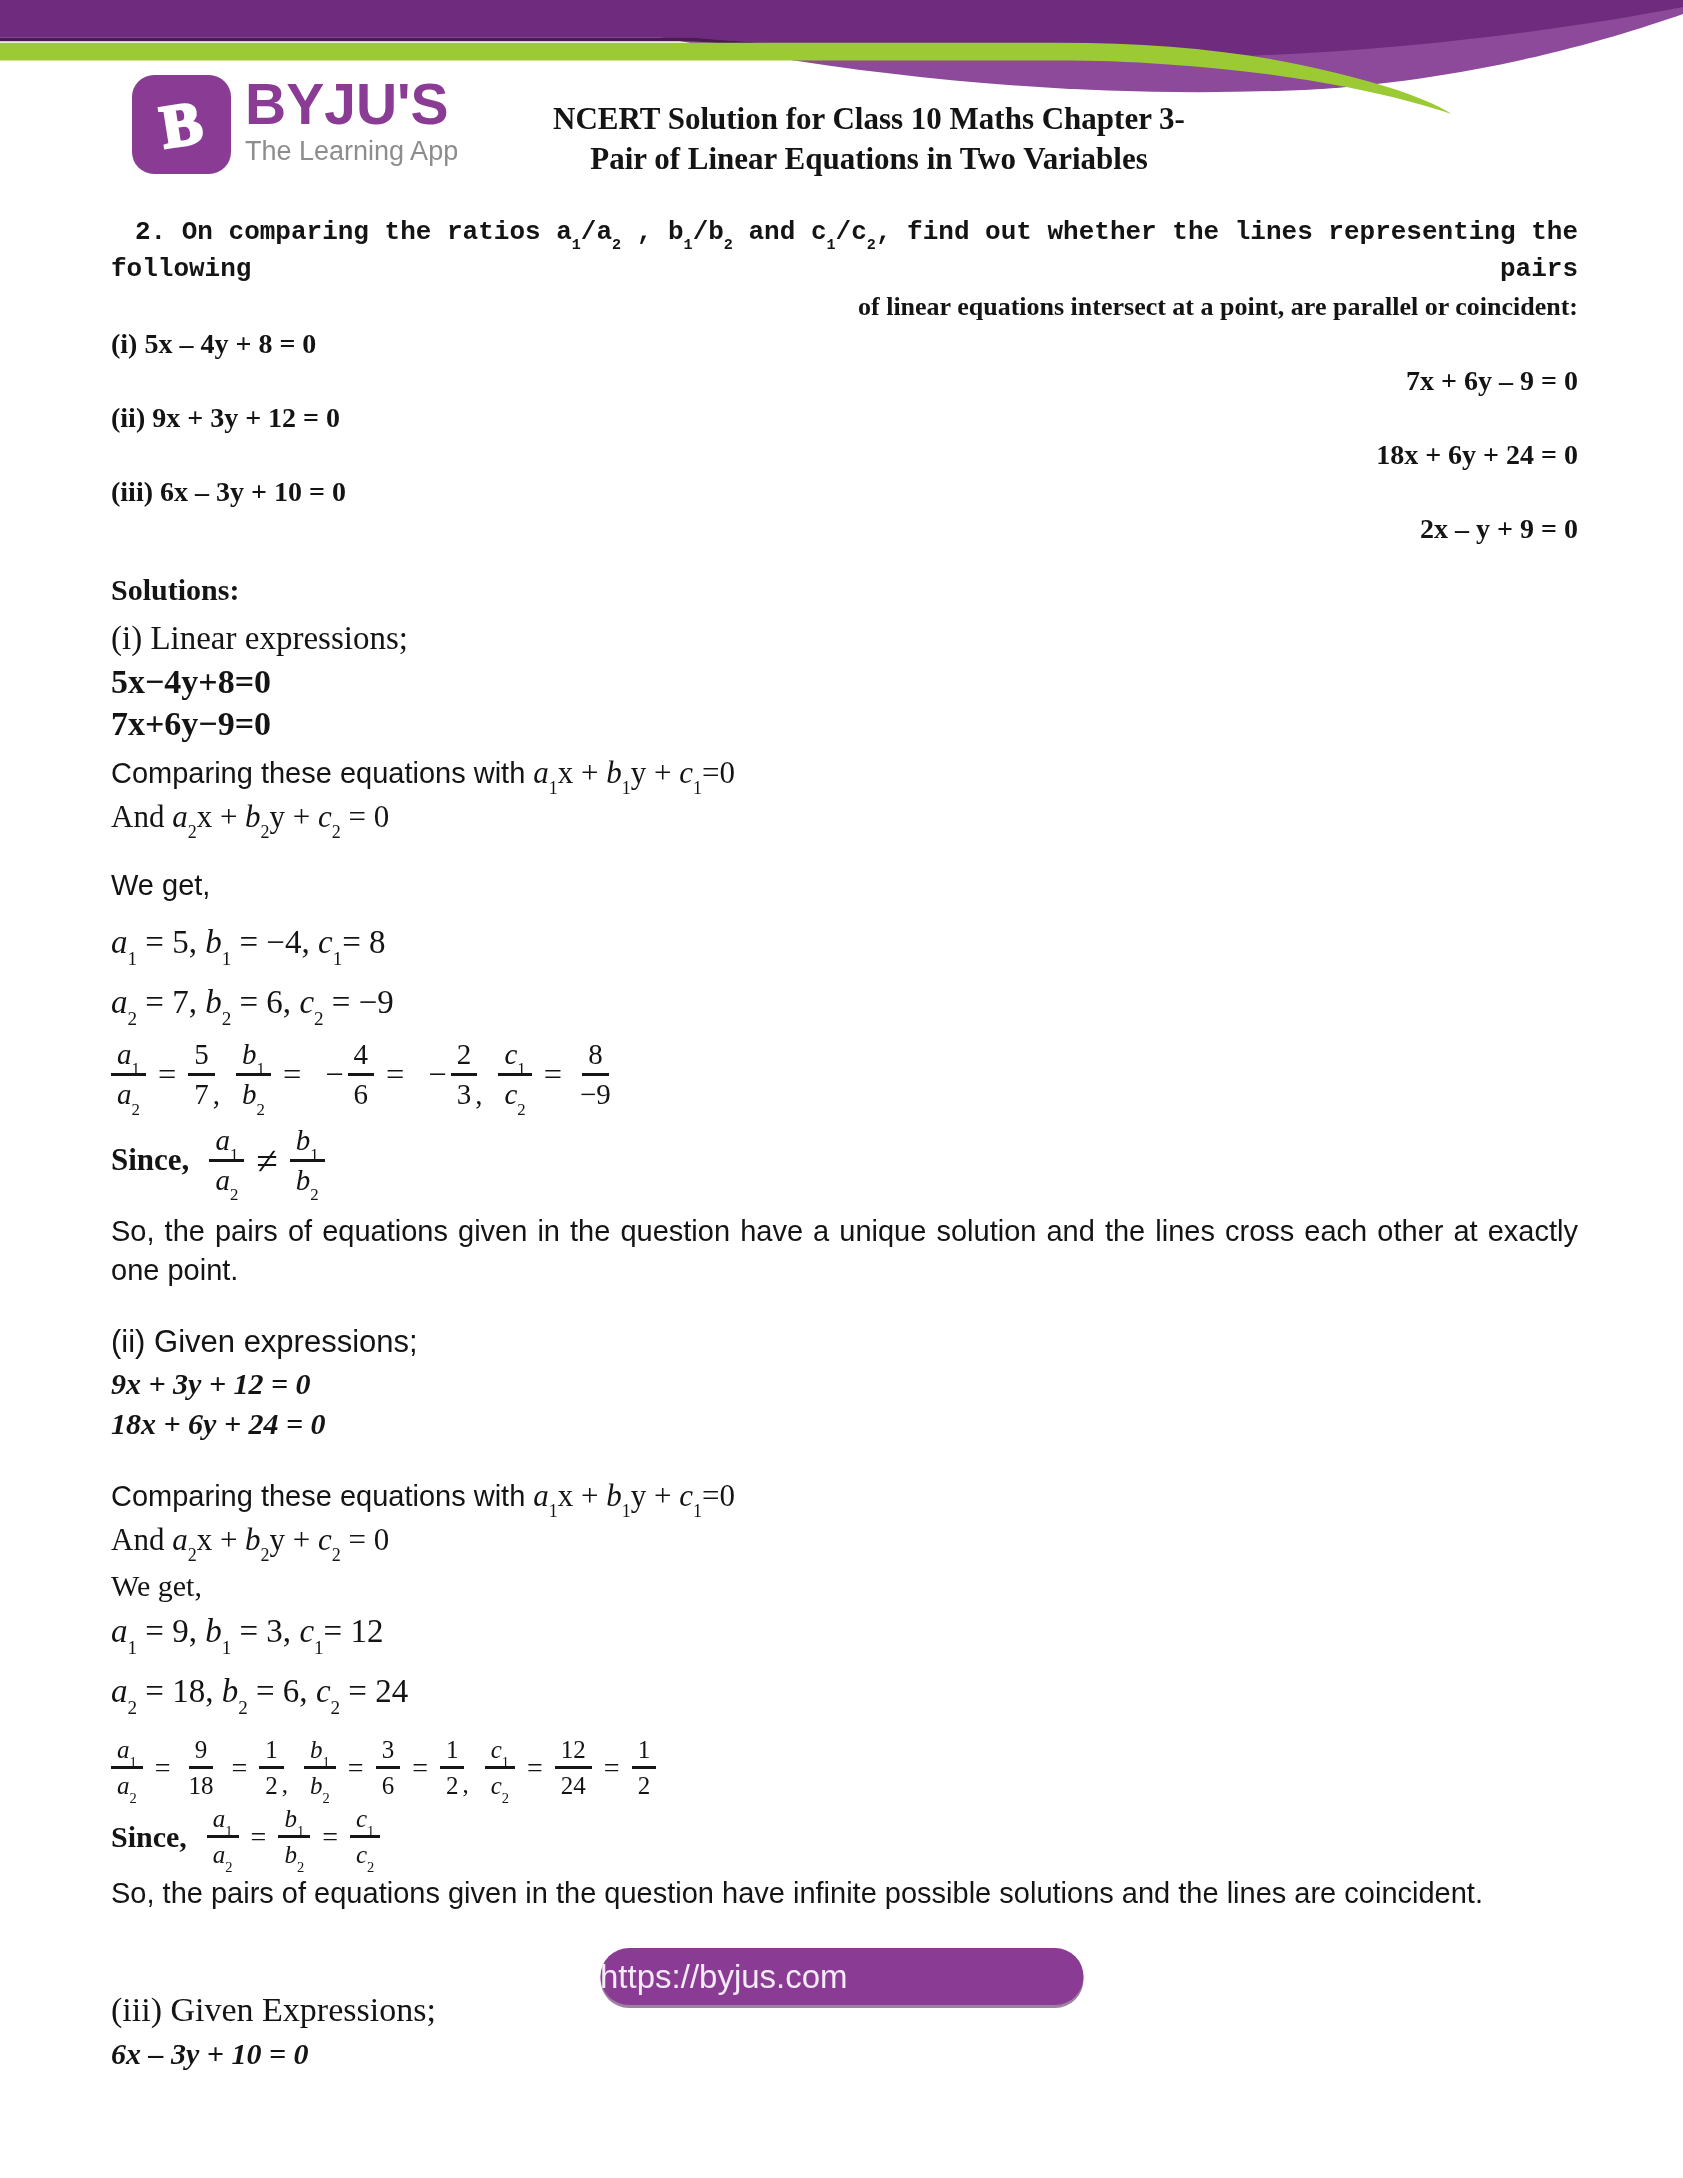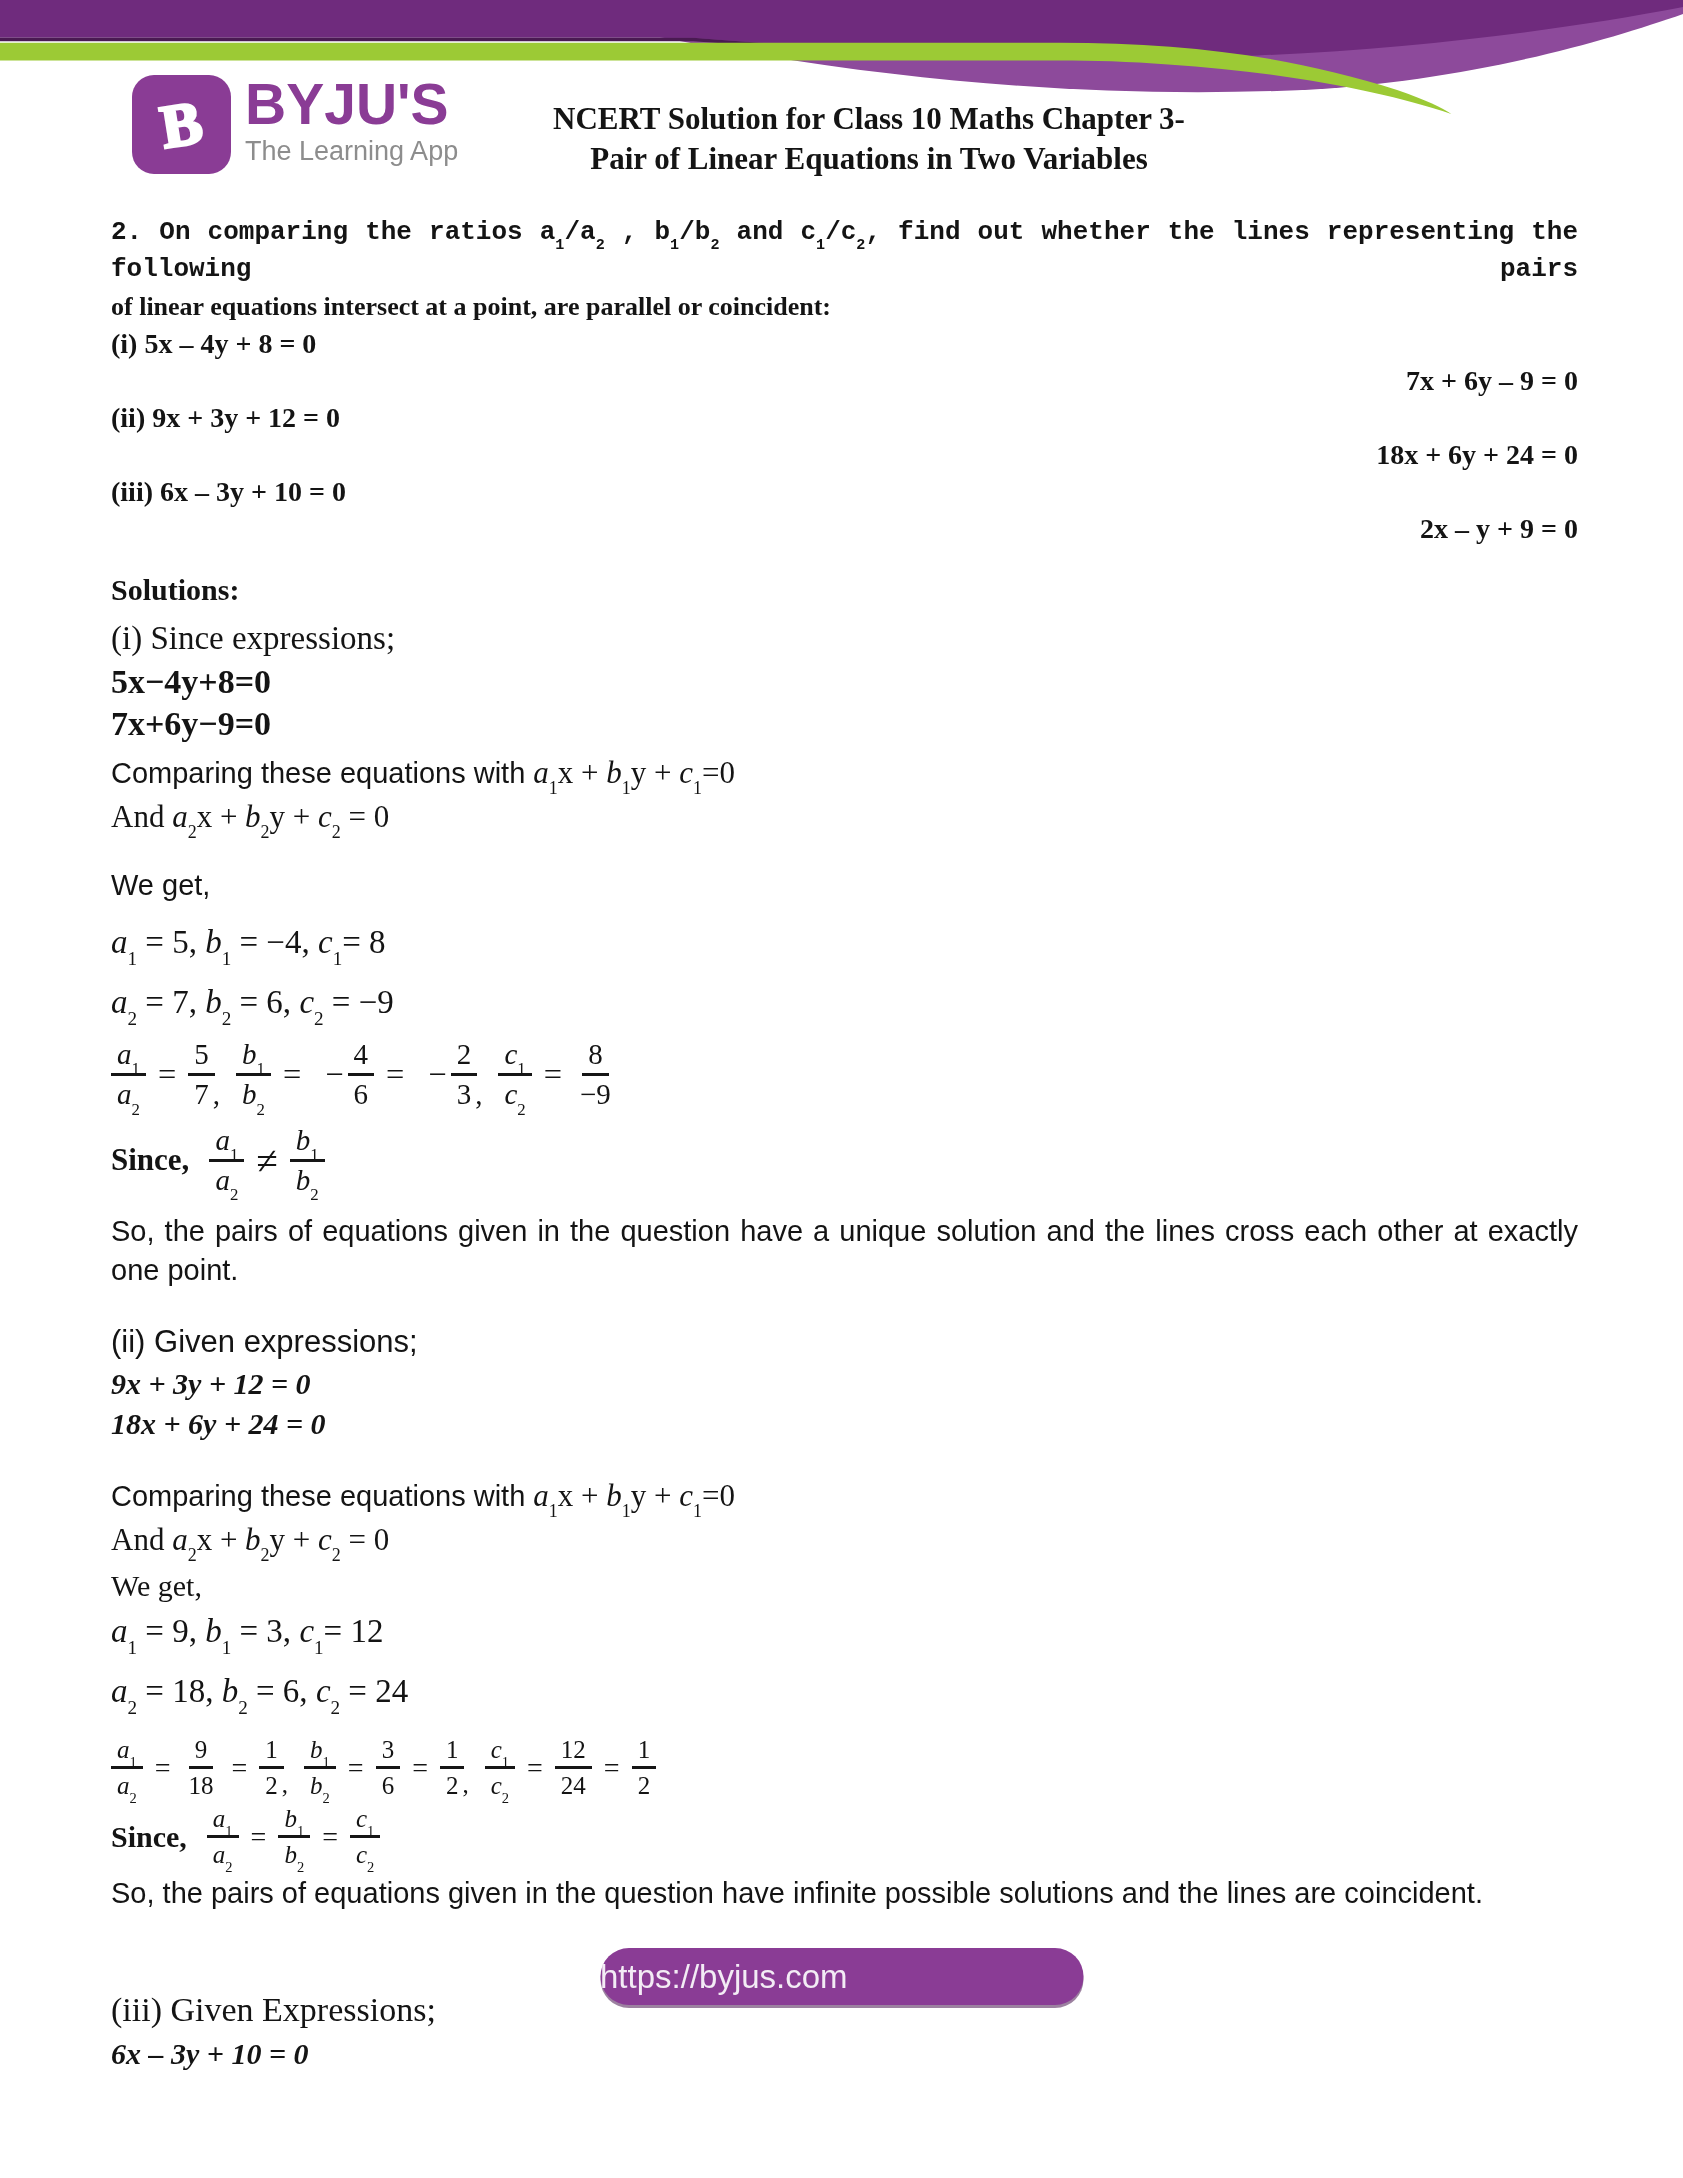--- a/index.html
+++ b/index.html
@@ -20,21 +20,21 @@
   
   .doc-title{position:absolute;left:515px;top:99px;width:708px;text-align:center;
              font-weight:bold;font-size:31px;line-height:40px;}
   
   .content{position:absolute;left:111px;top:214px;width:1467px;}
   .serif{font-family:"Liberation Serif","DejaVu Serif",serif;}
   .sans{font-family:"Liberation Sans","DejaVu Sans",sans-serif;}
   .bold{font-weight:bold;}
   .justify-full{text-align:justify;text-align-last:justify;font-family:Liberation Mono, monospace;}
   .justify{text-align:justify;}
-  .q-line{font-size:26px;line-height:37px;}
+  .q-line{font-size:26px;line-height:37px;text-align:right;}
   .q-eq{font-size:28px;line-height:37px;}
   .indent{padding-left:30px;text-align:right;}
   .solutions-heading{font-size:30px;margin-top:26px;}
   .sol-heading{font-size:33px;line-height:46px;margin-top:8px;}
   .sol-heading-sans{font-size:31px;line-height:44px;margin-top:30px;}
   .bold-eq-big{font-size:34px;line-height:42px;}
   .bold-eq{font-size:30px;line-height:40px;font-style:italic;}
   .cmp{font-size:29px;line-height:44px;margin-top:6px;}
   .mathseg{font-family:"Liberation Serif","DejaVu Serif",serif;font-size:31px;}
   .and-line{font-size:31px;line-height:44px;}
@@ -97,21 +97,21 @@
 
     <div class="q-eq serif bold">(i) 5x – 4y + 8 = 0</div>
     <div class="q-eq serif bold indent">7x + 6y – 9 = 0</div>
     <div class="q-eq serif bold">(ii) 9x + 3y + 12 = 0</div>
     <div class="q-eq serif bold indent">18x + 6y + 24 = 0</div>
     <div class="q-eq serif bold">(iii) 6x – 3y + 10 = 0</div>
     <div class="q-eq serif bold indent">2x – y + 9 = 0</div>
 
     <div class="solutions-heading serif bold">Solutions:</div>
 
-    <div class="sol-heading serif">(i) Since expressions;</div>
+    <div class="sol-heading serif">(i) Linear expressions;</div>
     <div class="bold-eq-big serif bold">5x−4y+8=0</div>
     <div class="bold-eq-big serif bold">7x+6y−9=0</div>
 
     <div class="cmp sans">
       <span>Comparing these equations with </span><span class="mathseg"><i>a</i><sub>1</sub>x + <i>b</i><sub>1</sub>y + <i>c</i><sub>1</sub>=0</span>
     </div>
     <div class="and-line serif">
       <span>And </span><span class="mathseg"><i>a</i><sub>2</sub>x + <i>b</i><sub>2</sub>y + <i>c</i><sub>2</sub> = 0</span>
     </div>
 

